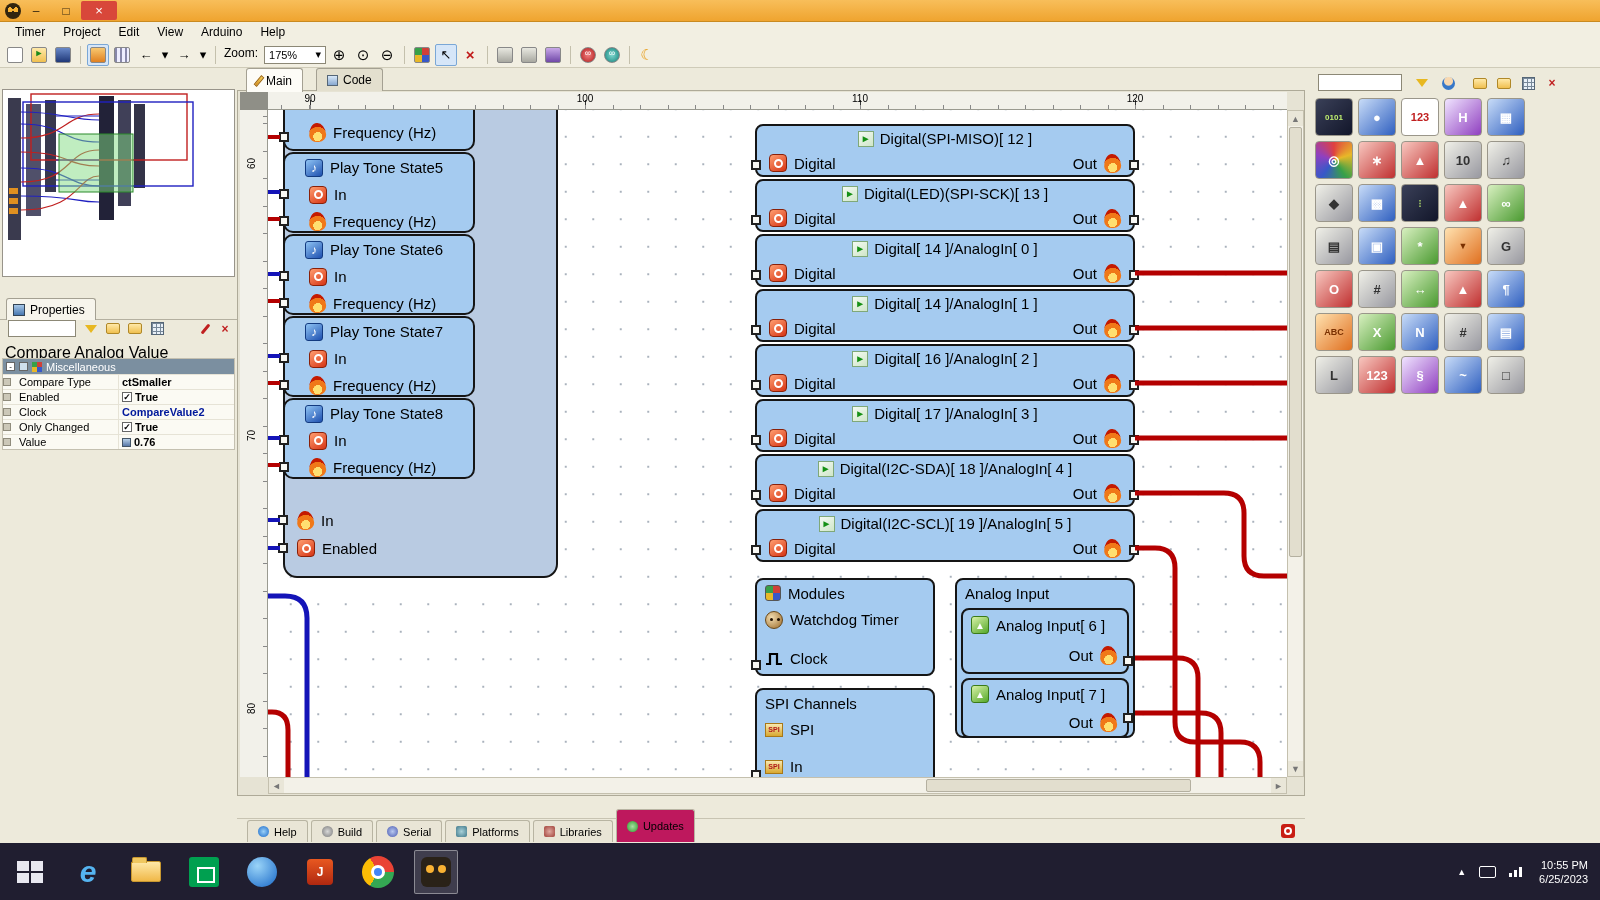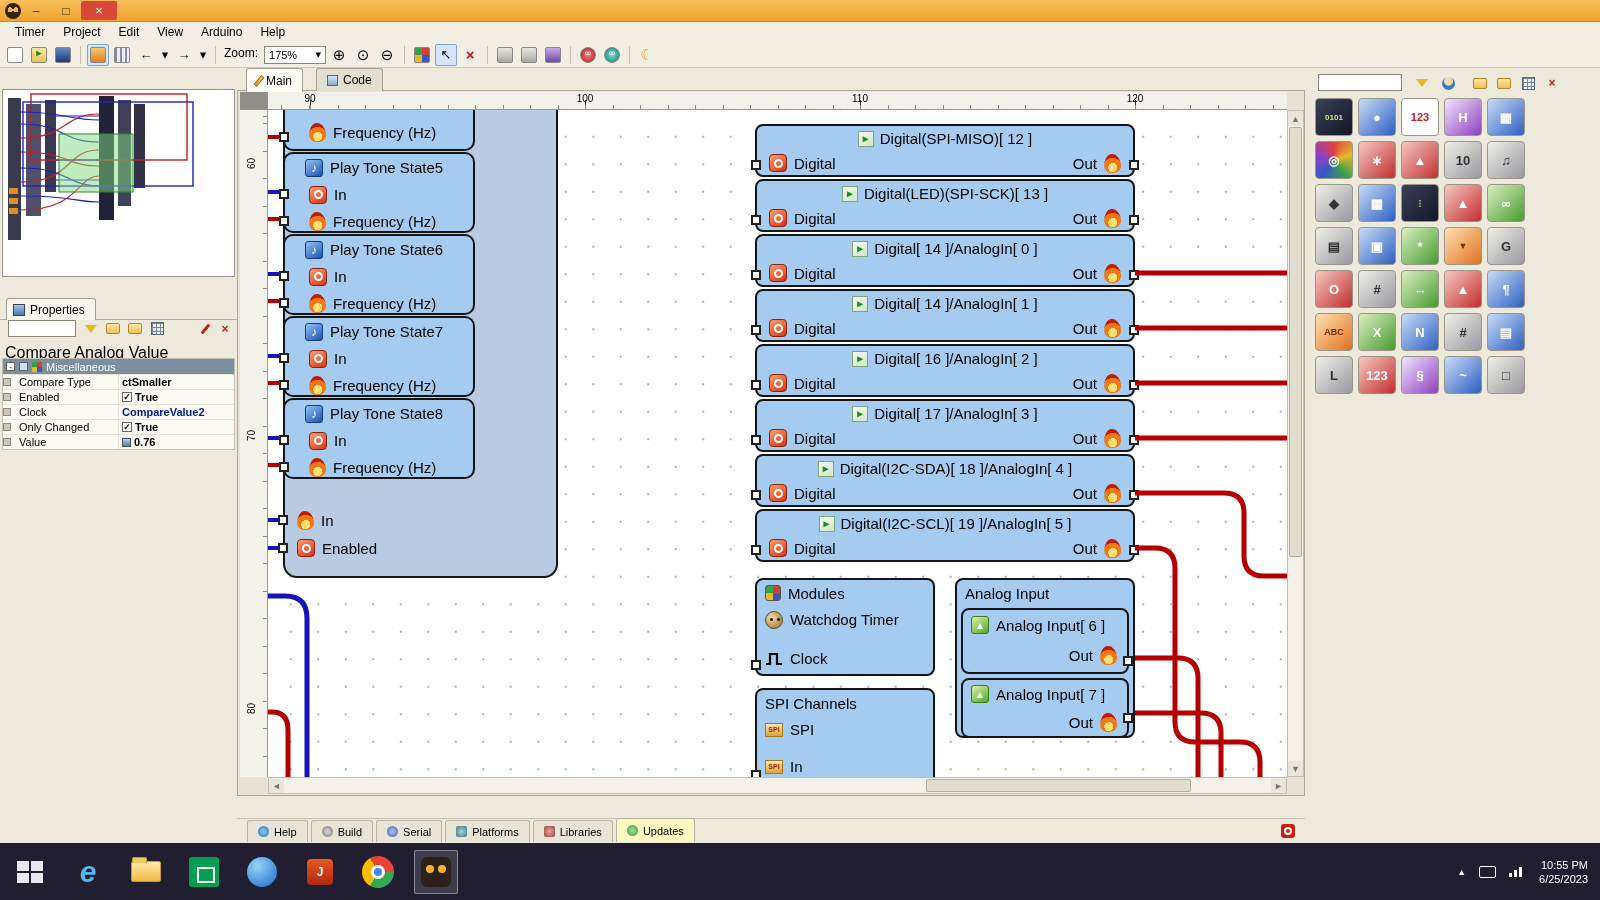--- a/index.html
+++ b/index.html
@@ -135,21 +135,21 @@
   .c6{background:linear-gradient(135deg,#D8F0C0,#4A9A30);color:#fff}
   .c7{background:linear-gradient(135deg,#F8C8C0,#C03030);color:#fff}
   .c8{background:linear-gradient(135deg,#C8DCF8,#3060C0);color:#fff}
   .c9{background:linear-gradient(135deg,#F0F0E8,#9898A0);color:#333}
 
   
   #bottom-tabs{position:absolute;left:237px;top:818px;width:1068px;height:24px;display:flex;gap:3px;padding-left:10px;
     align-items:flex-end;border-top:1px solid #C8C4B2}
   .btab{height:22px;padding:0 10px;display:flex;align-items:center;gap:5px;font-size:11px;background:#E9E5D6;
     border:1px solid #B8B4A2;border-bottom:none;border-radius:3px 3px 0 0}
-  .btab.active{background:#fef9c3;height:24px}
+  .btab.active{background:#be185d;height:33px}
   .bico{width:11px;height:11px;border-radius:50%;flex:none}
   #stopbtn{margin-left:auto;margin-right:10px;width:14px;height:14px;background:#C81E14;border-radius:3px;position:relative;align-self:center}
   #stopbtn::after{content:"";position:absolute;inset:3px;border:2px solid #fff;border-radius:50%}
 
   
   #taskbar{position:absolute;left:0;top:843px;width:1600px;height:57px;background:#201E30;display:flex;align-items:center}
   .tkb{width:44px;height:44px;margin-left:14px;display:flex;align-items:center;justify-content:center;flex:none;border-radius:2px}
   .winlogo{display:grid;grid-template-columns:12px 12px;gap:2px}
   .winlogo span{width:12px;height:10px;background:#E8E8F0}
   .ie{color:#55B4F0;font-size:30px;font-weight:bold;font-style:italic;line-height:30px}

